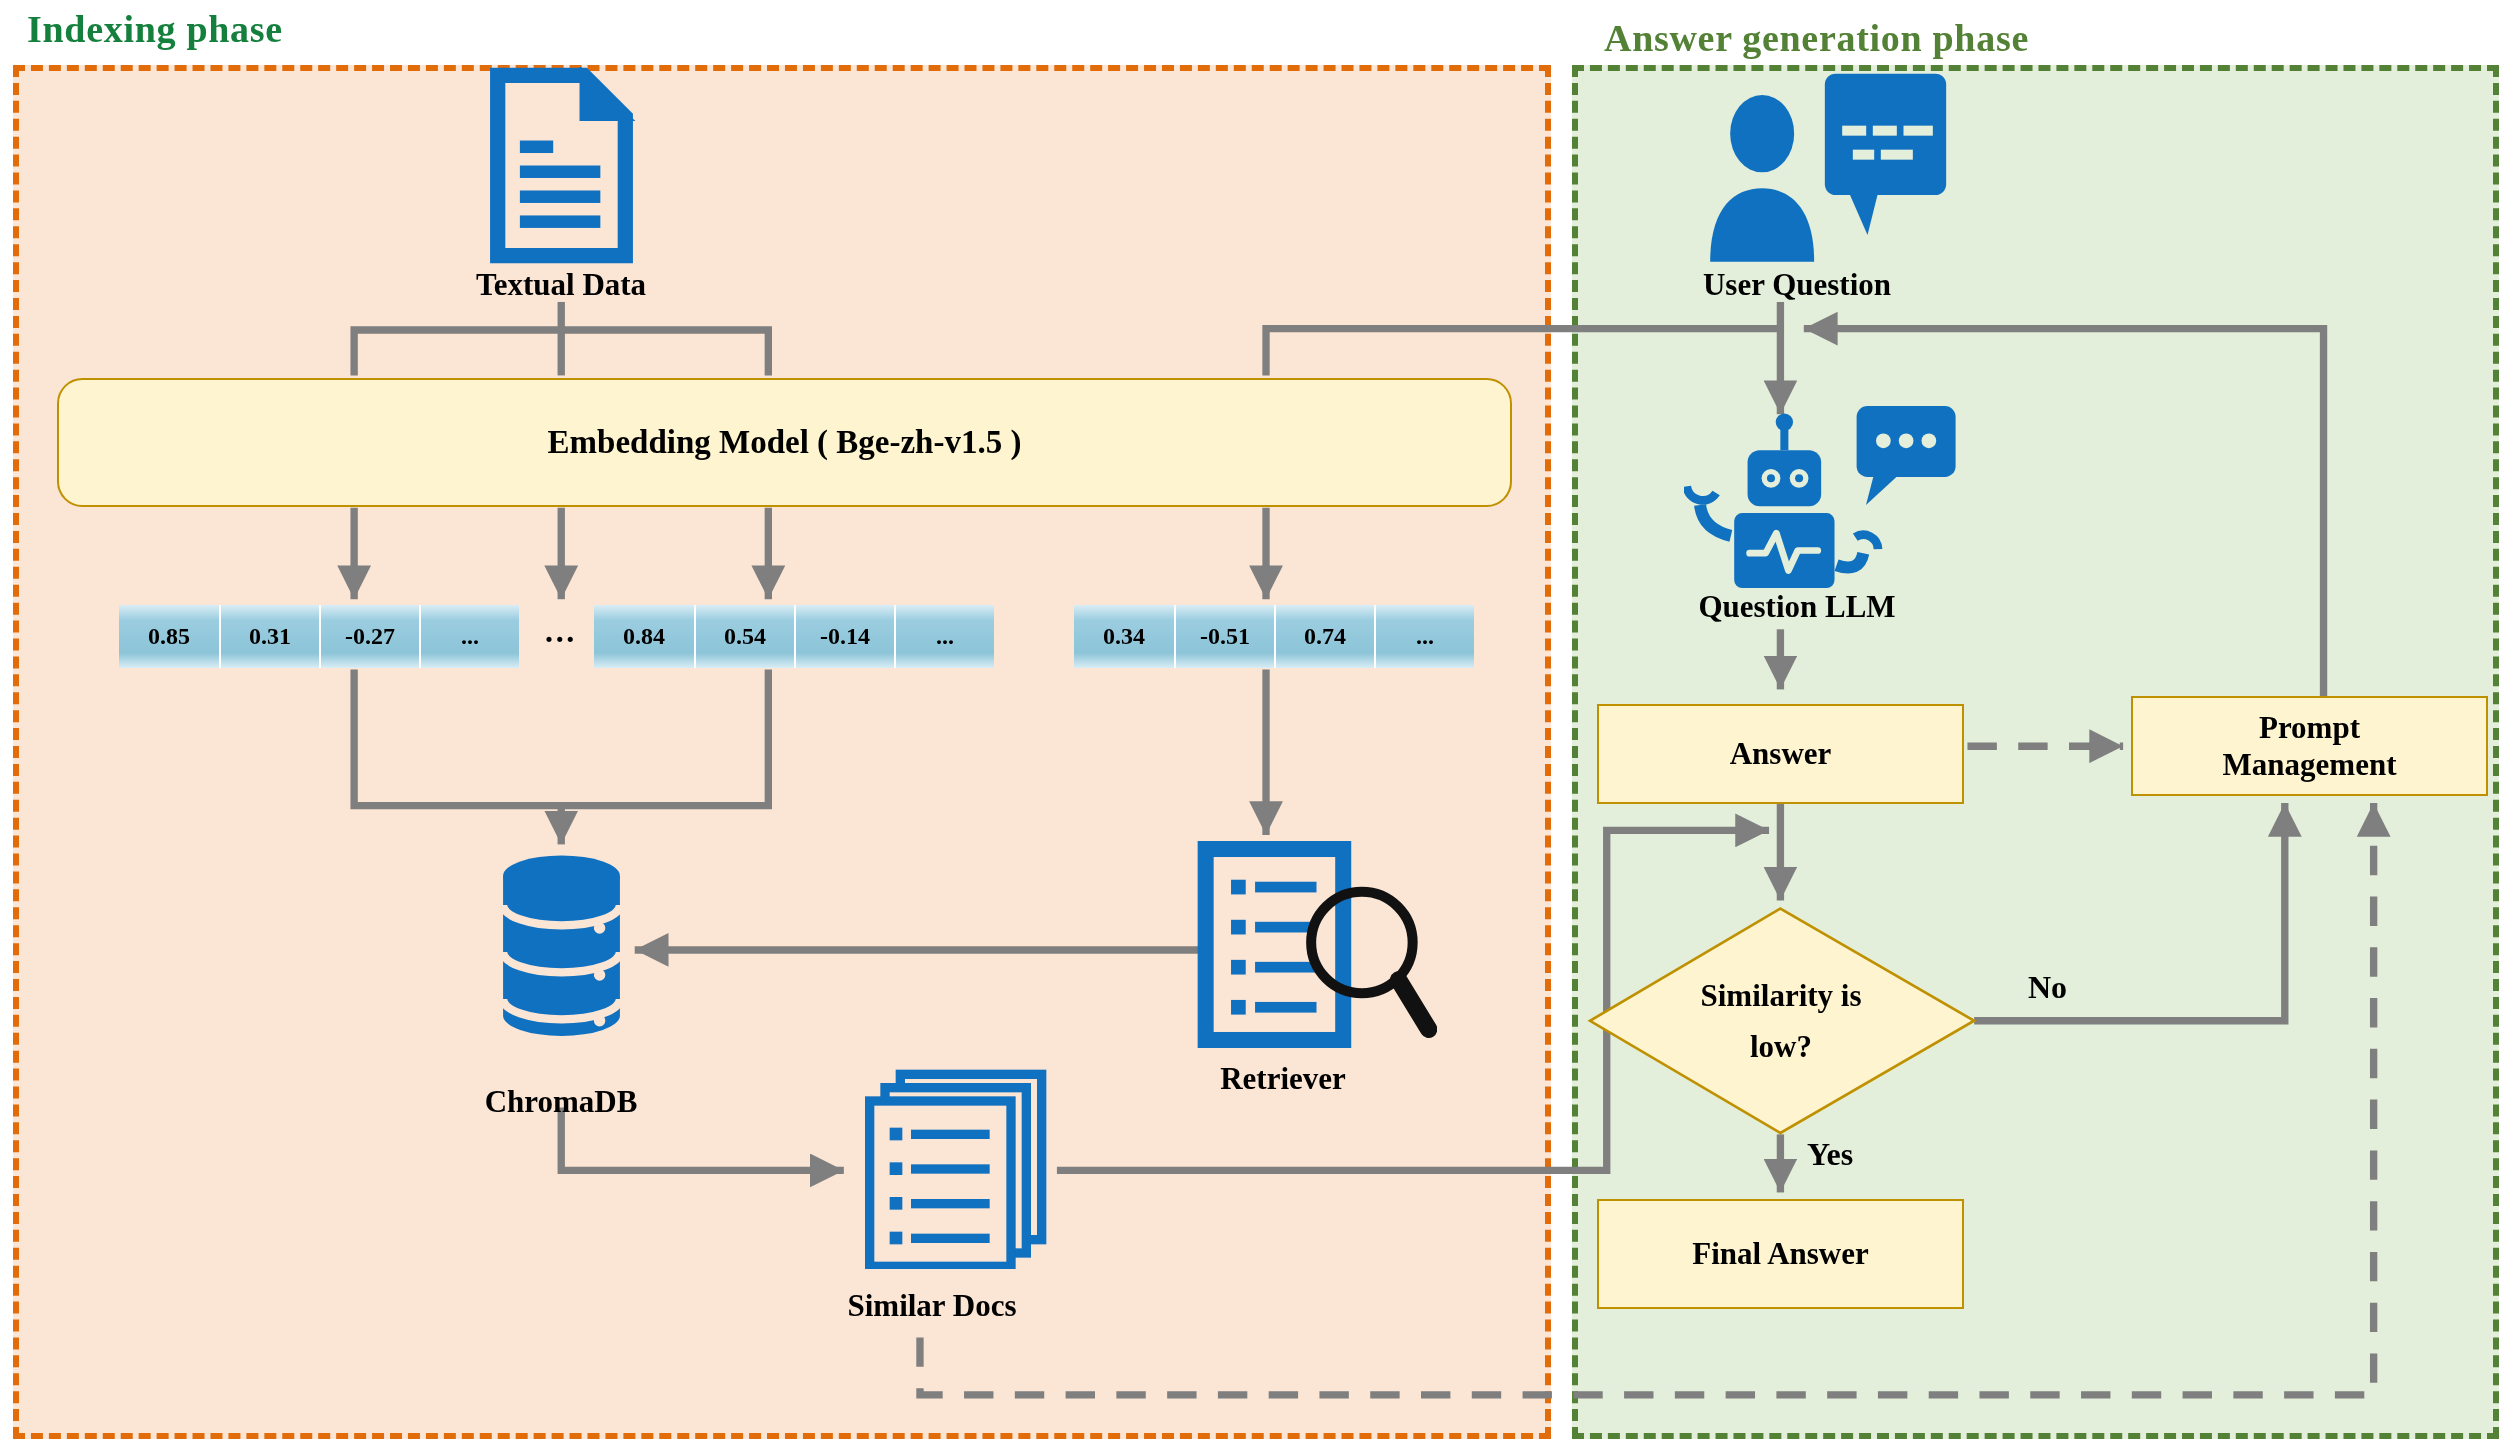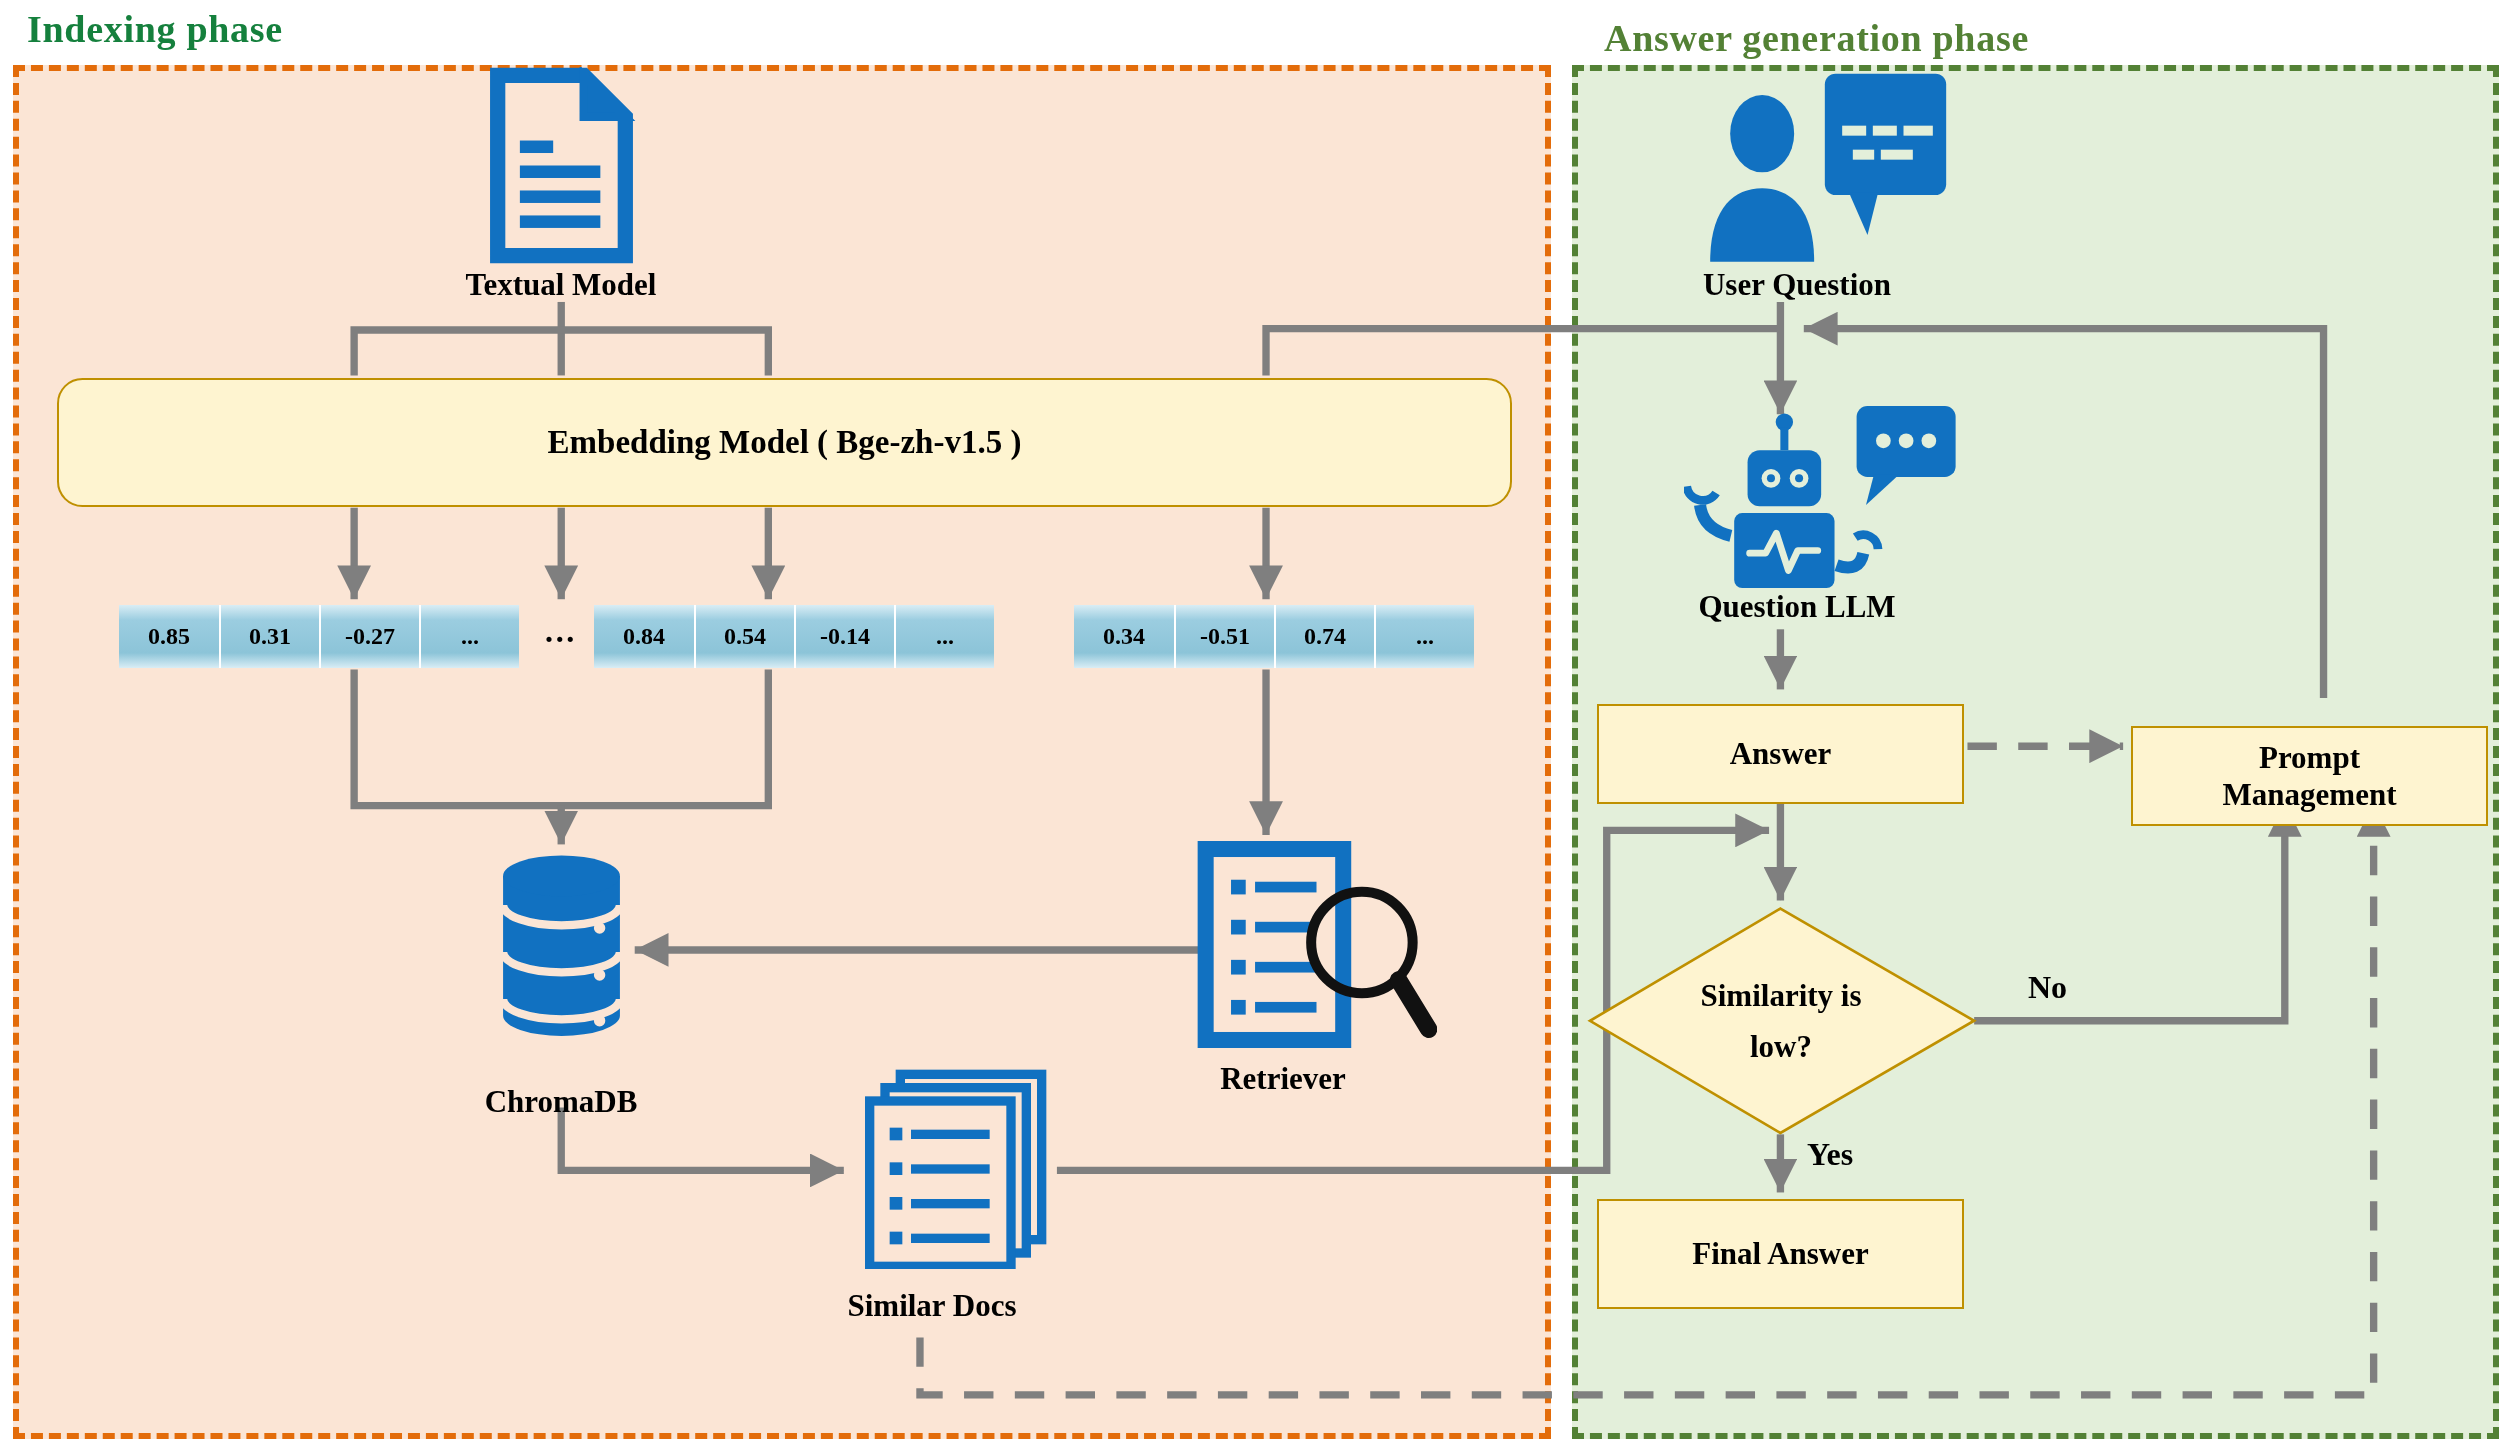--- a/index.html
+++ b/index.html
@@ -9,21 +9,21 @@
   .panel.indexing{left:13.4px;top:65px;width:1538px;height:1374px;background:#FBE5D5;border:6px dashed #E36C0A;}
   .panel.generation{left:1572px;top:65px;width:927px;height:1374px;background:#E3EFDA;border:6px dashed #538135;}
   .phase-title{position:absolute;top:6.7px;font-size:38px;letter-spacing:0.7px;white-space:nowrap;}
   .phase-title.idx{left:27px;color:#15803d;}
   .phase-title.gen{left:1604px;color:#538135;margin-top:9px;}
   .overlay{position:absolute;left:0;top:0;width:2512px;height:1451px;pointer-events:none;}
   .node{position:absolute;box-sizing:border-box;background:#FEF4D0;border:2.7px solid #BF9000;
         display:flex;align-items:center;justify-content:center;}
   .node.embed{left:57px;top:378px;width:1455px;height:129px;border-radius:25.4px;font-size:33px;}
   .node.answer{left:1597px;top:696px;width:367px;height:100px;font-size:31px;margin-top:8px;}
-  .node.pm{left:2131px;top:696px;width:357px;height:100px;font-size:31px;line-height:37px;flex-direction:column;margin-top:30px;}
+  .node.pm{left:2131px;top:696px;width:357px;height:100px;font-size:31px;line-height:37px;flex-direction:column;}
   .node.final{left:1597px;top:1199px;width:367px;height:110px;font-size:31px;}
   .label{position:absolute;font-size:31px;text-align:center;white-space:nowrap;}
   .vrow{position:absolute;display:flex;top:605px;height:63px;}
   .vcell{width:100px;height:63px;display:flex;align-items:center;justify-content:center;
          font-size:24px;box-sizing:border-box;
          background:linear-gradient(180deg,#d9edf5 0%,#9bcde0 24%,#8cc4d8 76%,#d9edf5 100%);}
   .vcell + .vcell{border-left:2px solid #fff;}
   .dots{position:absolute;left:531px;top:613px;width:60px;font-size:32px;text-align:center;letter-spacing:2.7px;}
   .decision-text{position:absolute;left:1634px;top:970px;width:294px;font-size:31px;line-height:51px;text-align:center;}
   .edge-label{position:absolute;font-size:32px;}
@@ -76,21 +76,21 @@
   </svg>
 
   <svg class="icon" style="left:478px;top:67px" width="167" height="197" viewBox="0 0 120 142">
     <path d="M14,6 H76 L106,36 V136 H14 Z" fill="none" stroke="#1171C1" stroke-width="11"></path>
     <path d="M76,6 L76,36 L106,36 Z" fill="#1171C1" stroke="#1171C1" stroke-width="6"></path>
     <rect x="30" y="53" width="24" height="9" fill="#1171C1"></rect>
     <rect x="30" y="71" width="58" height="9" fill="#1171C1"></rect>
     <rect x="30" y="89" width="58" height="9" fill="#1171C1"></rect>
     <rect x="30" y="107" width="58" height="9" fill="#1171C1"></rect>
   </svg>
-  <div class="label" style="left:394px;top:267px;width:334px;">Textual Model</div>
+  <div class="label" style="left:394px;top:267px;width:334px;">Textual Data</div>
 
   <div class="node embed">Embedding Model ( Bge-zh-v1.5 )</div>
 
   <div class="vrow" style="left:119px;">
     <div class="vcell">0.85</div>
     <div class="vcell">0.31</div>
     <div class="vcell">-0.27</div>
     <div class="vcell">...</div>
   </div>
   <div class="dots">...</div>

